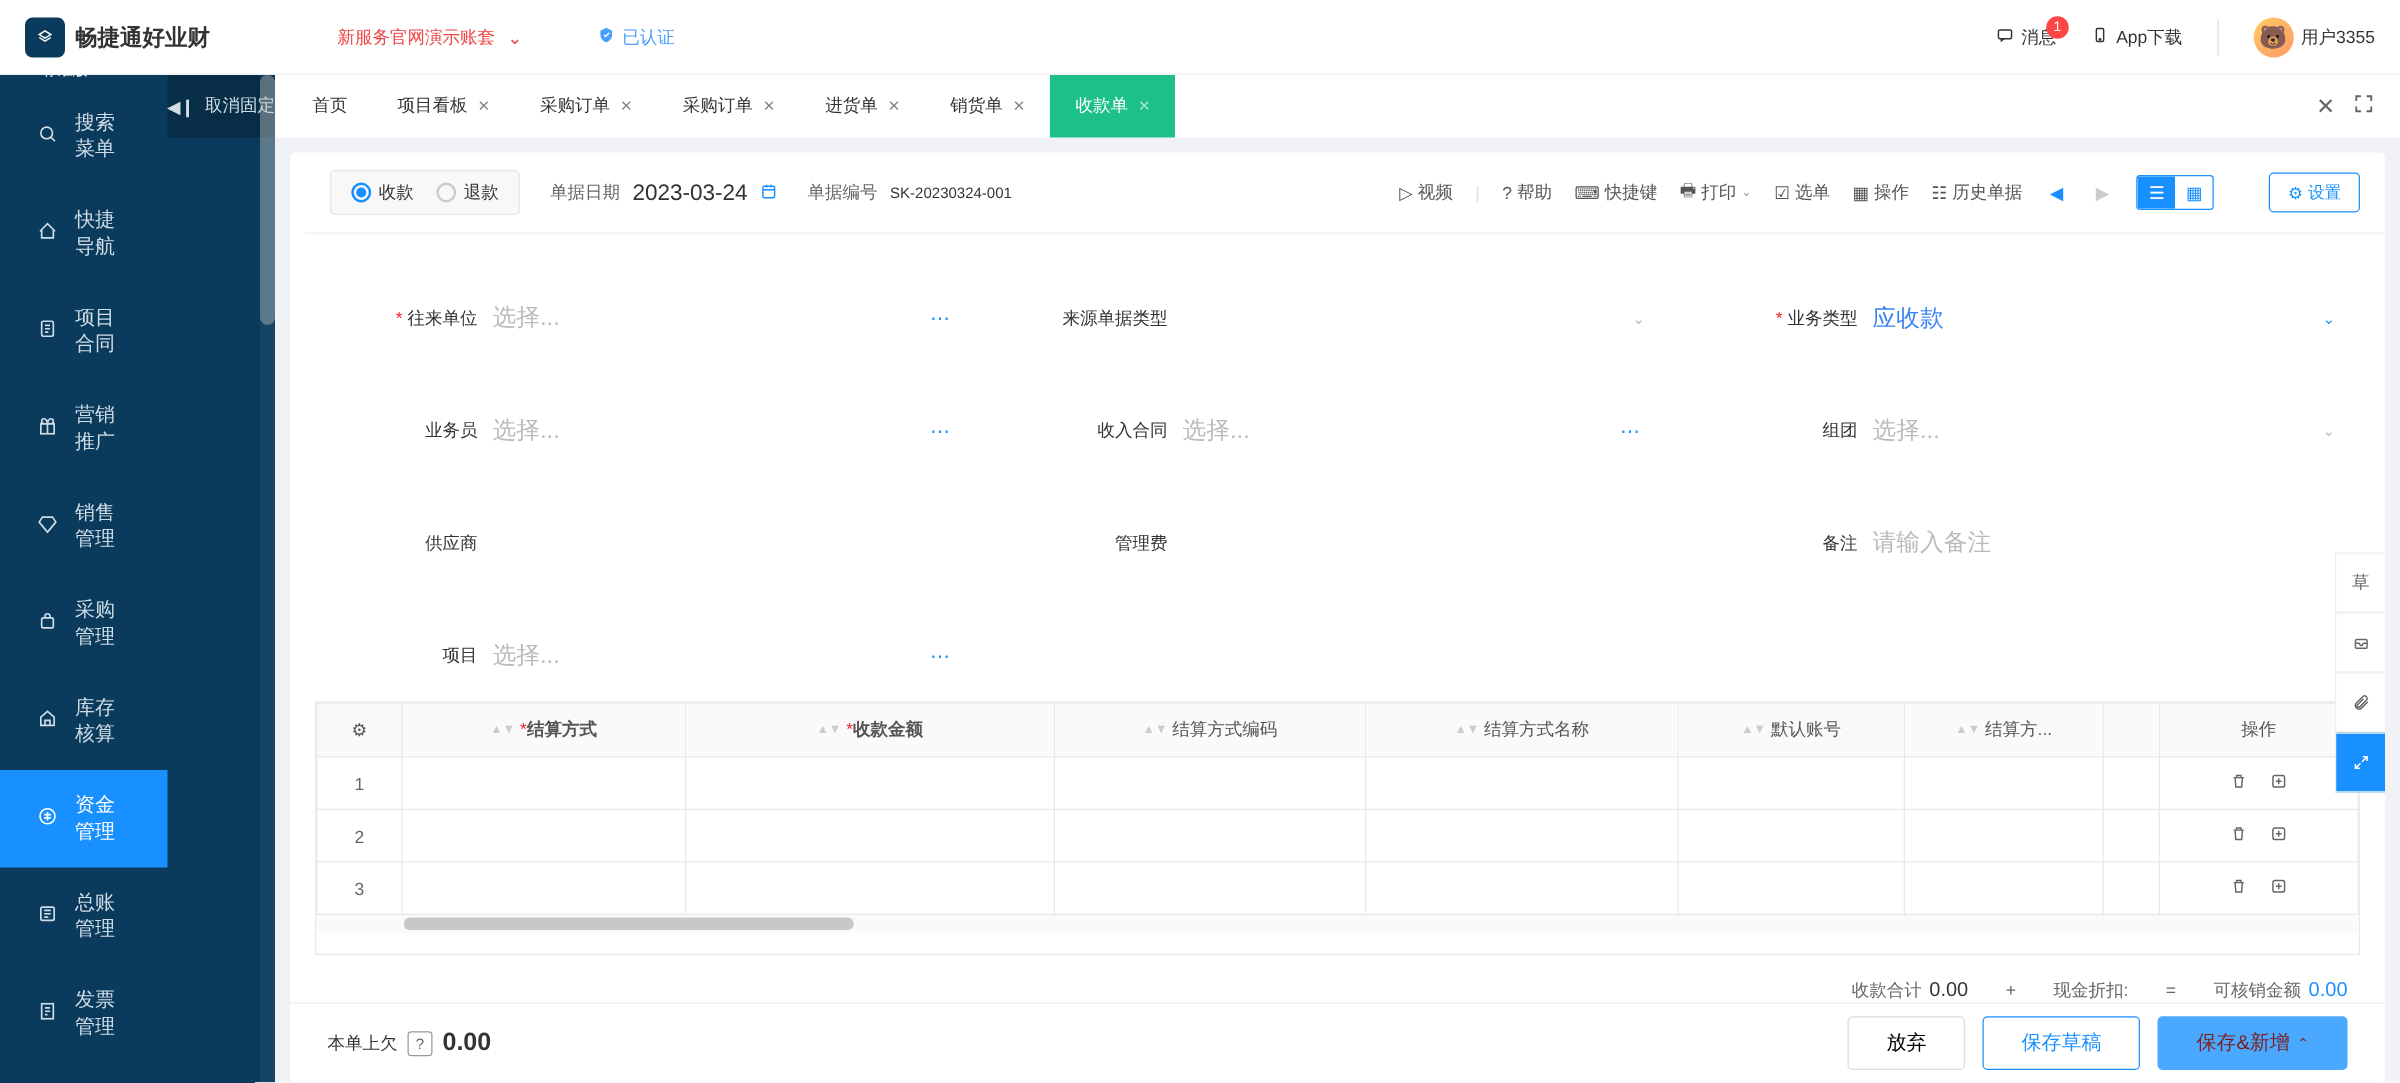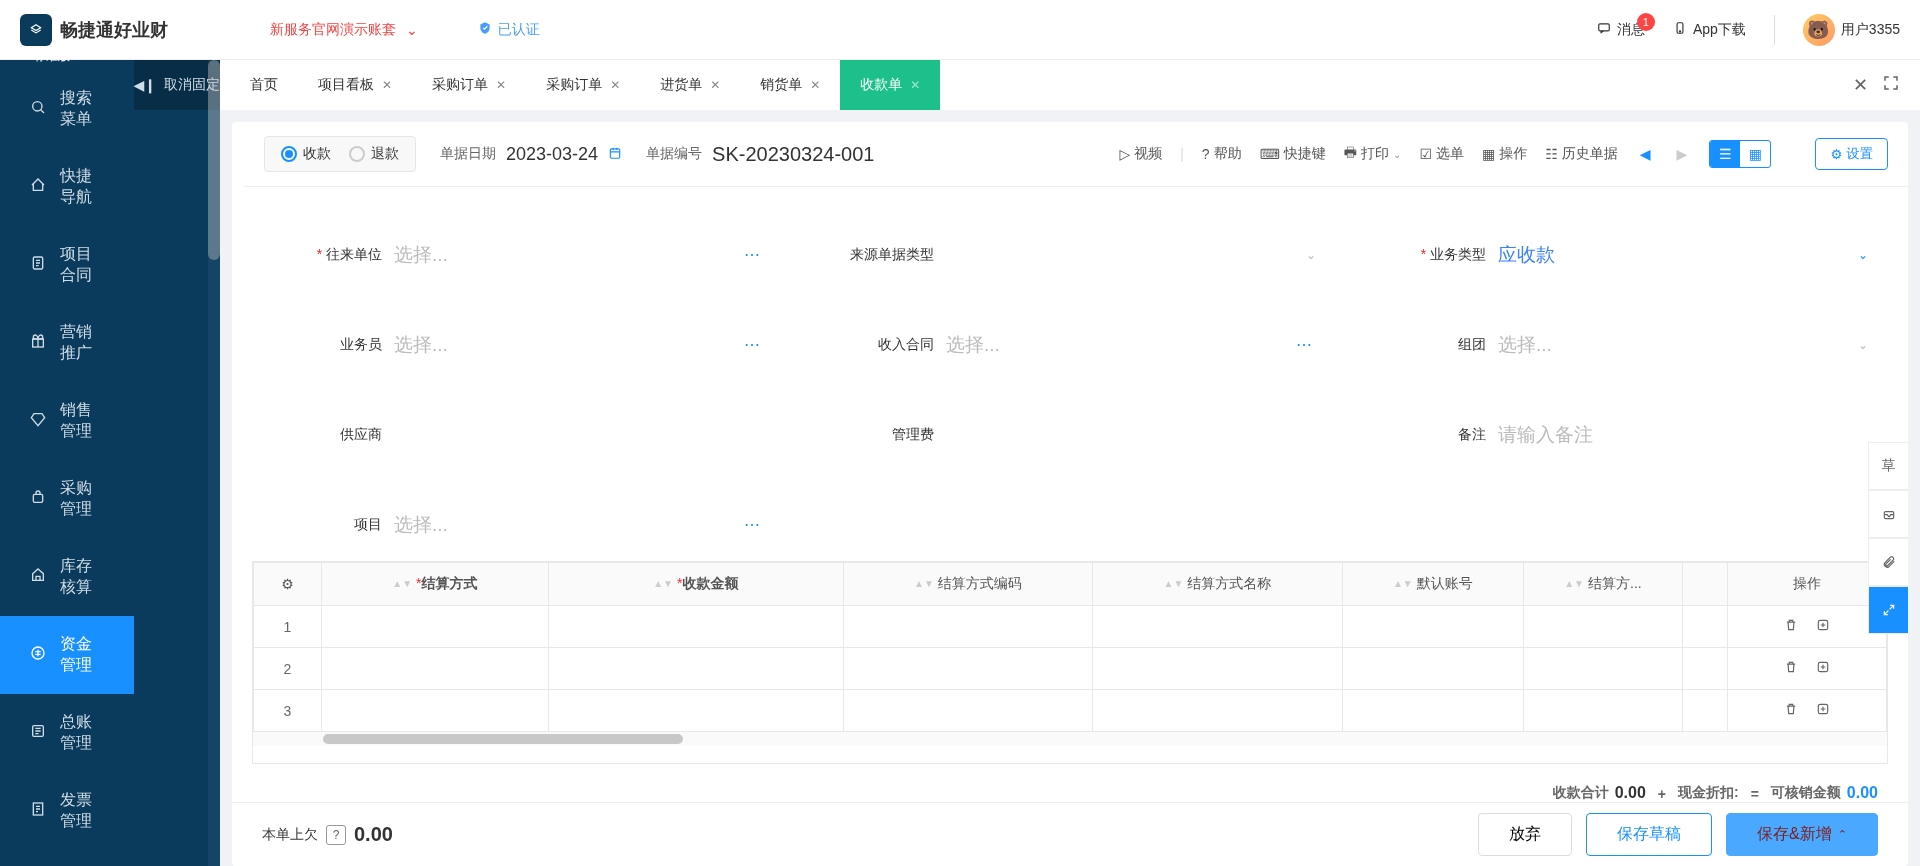--- a/index.html
+++ b/index.html
@@ -45,21 +45,21 @@
 
 .content { flex: 1; margin: 12px 12px 0 12px; background: #fff; border-radius: 4px; display: flex; flex-direction: column; overflow: hidden; position: relative; }
 .form-header { display: flex; align-items: center; padding: 14px 20px; border-bottom: 1px solid #eee; gap: 24px; flex-wrap: wrap; margin-left: 12px; }
 .radio-group { display: flex; align-items: center; gap: 18px; background: #f8f8f8; border: 1px solid #e5e5e5; border-radius: 4px; padding: 8px 16px; }
 .radio-opt { display: flex; align-items: center; gap: 6px; cursor: pointer; }
 .radio-dot { width: 16px; height: 16px; border-radius: 50%; border: 2px solid #ccc; display: inline-block; position: relative; }
 .radio-dot.checked { border-color: #1890ff; }
 .radio-dot.checked::after { content: ''; position: absolute; width: 8px; height: 8px; background: #1890ff; border-radius: 50%; top: 2px; left: 2px; }
 .meta-field { display: flex; align-items: center; gap: 10px; }
 .meta-label { color: #666; }
-.meta-value { color: #333; font-size: 20px; }
+.meta-value { color: #333; font-size: 12px; }
 .date-value { color: #333; font-size: 18px; }
 .cal-icon { color: #1890ff; }
 .toolbar { margin-left: auto; display: flex; align-items: center; gap: 18px; }
 .tool-link { display: flex; align-items: center; gap: 4px; color: #555; cursor: pointer; font-size: 14px; }
 .tool-sep { color: #ddd; }
 .nav-arrow { color: #1890ff; cursor: pointer; padding: 0 4px; }
 .nav-arrow.disabled { color: #ccc; }
 .view-toggle { display: flex; border: 1px solid #1890ff; border-radius: 3px; overflow: hidden; }
 .view-btn { width: 30px; height: 26px; display: flex; align-items: center; justify-content: center; cursor: pointer; color: #1890ff; }
 .view-btn.active { background: #1890ff; color: #fff; }
@@ -85,21 +85,21 @@
 .th-req { color: #f5222d; }
 .col-gear { width: 60px; }
 .col-num { width: 60px; color: #666; }
 .col-op { width: 140px; }
 .row-actions { display: flex; justify-content: center; gap: 18px; }
 .row-act { cursor: pointer; color: #666; }
 .hscroll { height: 14px; background: #fafafa; position: relative; }
 .hscroll-thumb { position: absolute; left: 70px; width: 360px; height: 10px; top: 2px; background: #c8c8c8; border-radius: 5px; }
 
 
-.summary { padding: 10px 30px 0 30px; display: flex; align-items: flex-end; gap: 12px; color: #666; justify-content: flex-end; font-weight: bold; }
+.summary { padding: 10px 30px 0 30px; display: flex; align-items: flex-start; gap: 30px; color: #666; justify-content: flex-end; }
 .summary-item { display: flex; align-items: center; gap: 6px; }
 .summary-val { color: #333; font-size: 16px; }
 
 
 .footer { height: 64px; background: #fff; border-top: 1px solid #eee; display: flex; align-items: center; padding: 0 30px; gap: 14px; }
 .footer-left { display: flex; align-items: center; gap: 8px; }
 .owe-icon { width: 20px; height: 20px; border: 1px solid #999; border-radius: 3px; display: flex; align-items: center; justify-content: center; font-size: 12px; color: #666; }
 .owe-val { font-size: 20px; font-weight: bold; color: #333; }
 .footer-right { margin-left: auto; display: flex; gap: 14px; padding-left: 40px; }
 .btn { padding: 10px 30px; border-radius: 4px; cursor: pointer; font-size: 16px; border: 1px solid #ddd; background: #fff; }

